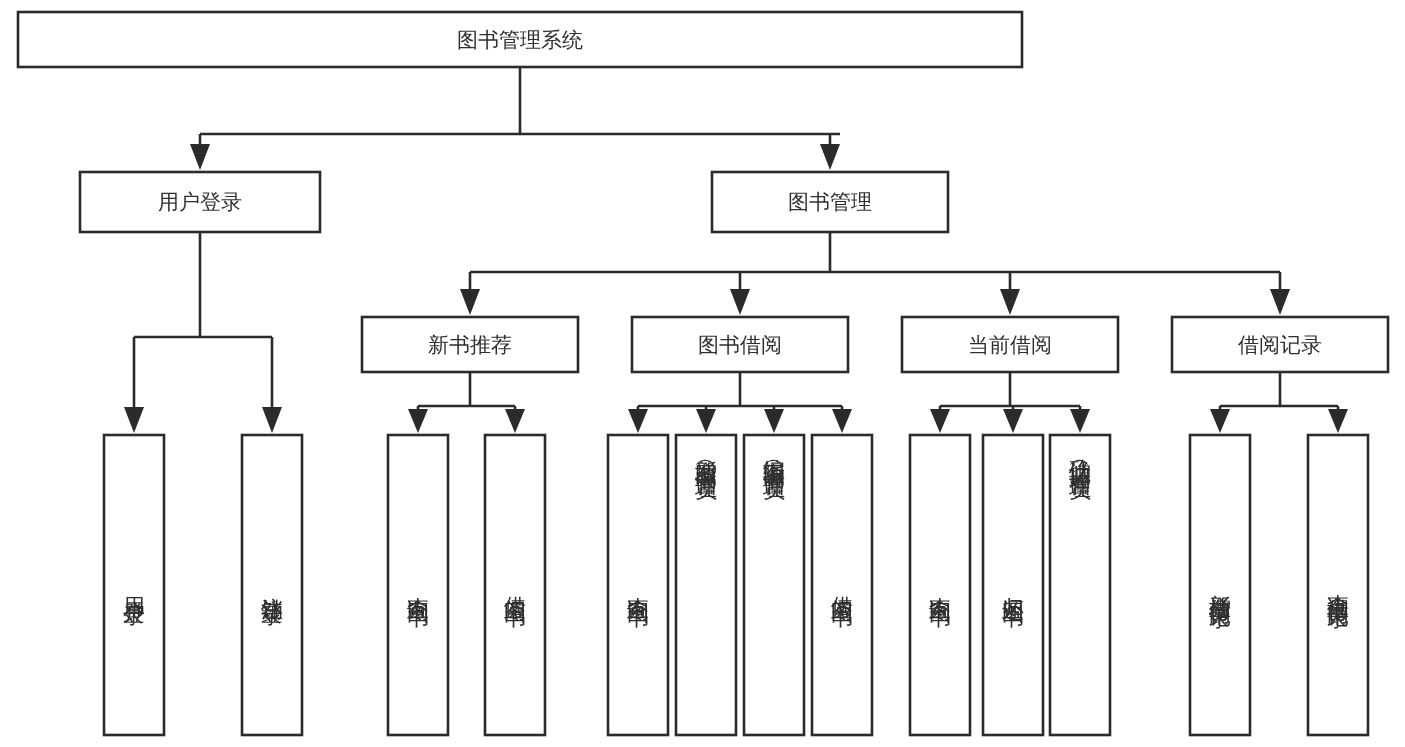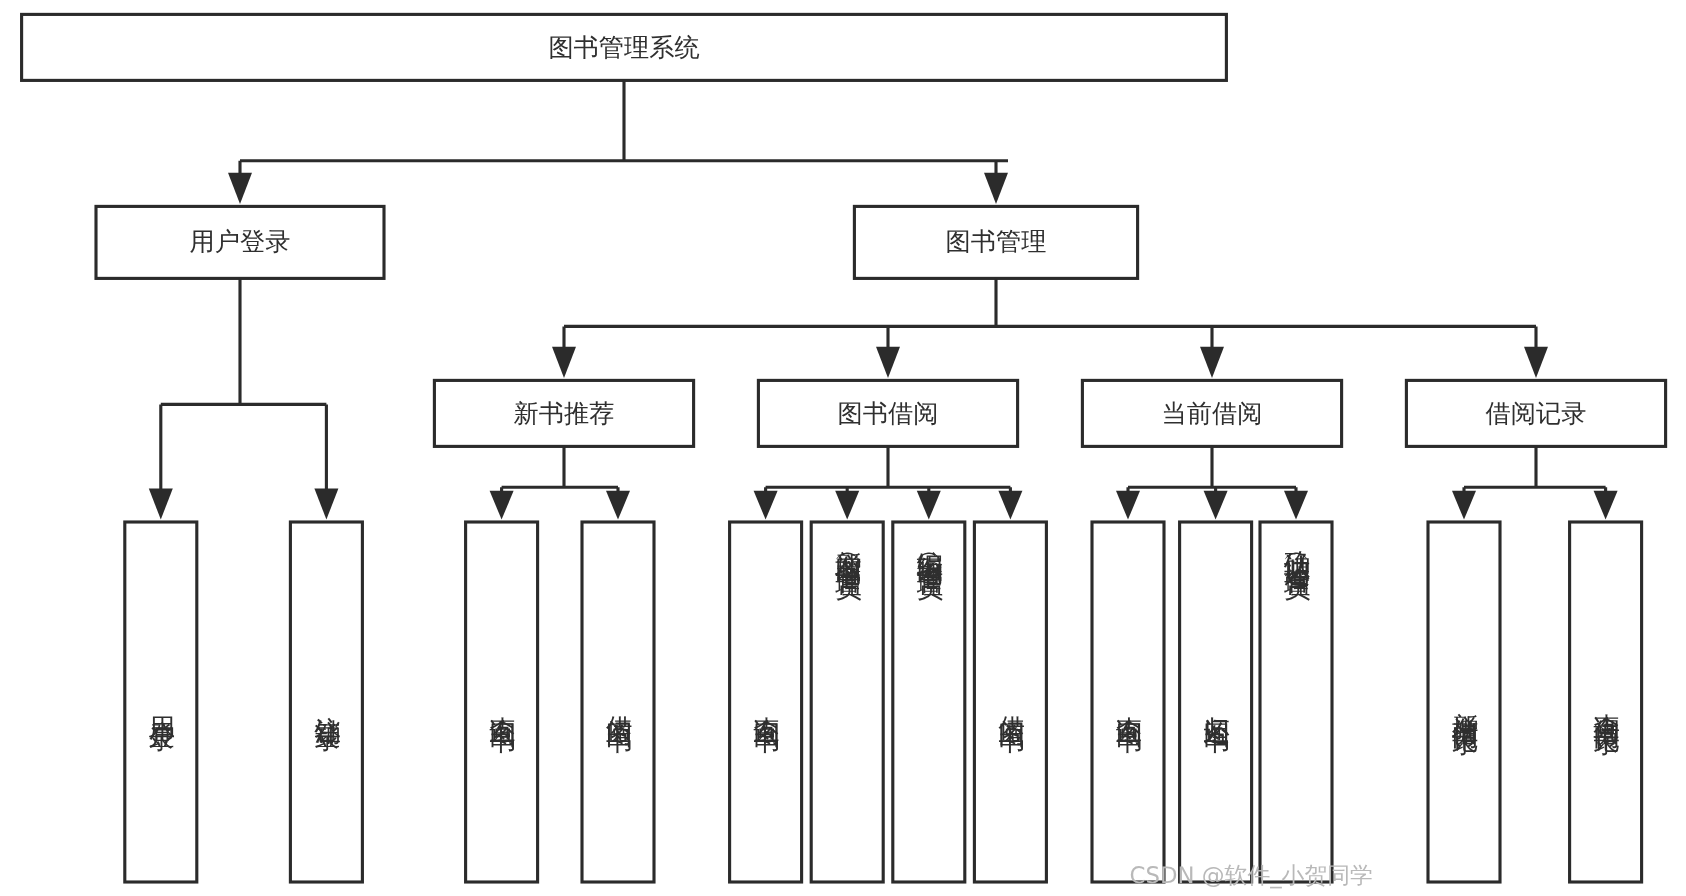--- a/index.html
+++ b/index.html
@@ -204,15 +204,14 @@
   <div class="vlabel-wrap top" style="left:1050px; top:441px; width:60px; height:294px;">
     <span class="vlabel-text">确认归还（管理员）</span>
   </div>
   <div class="vlabel-wrap" style="left:1190px; top:435px; width:60px; height:300px;">
     <span class="vlabel-text">新增借阅记录</span>
   </div>
   <div class="vlabel-wrap" style="left:1308px; top:435px; width:60px; height:300px;">
     <span class="vlabel-text">查询借阅记录</span>
   </div>
 
-  <div class="watermark">CSDN @软件_小贺同学</div>
 
 </div>
 
 </body></html>

